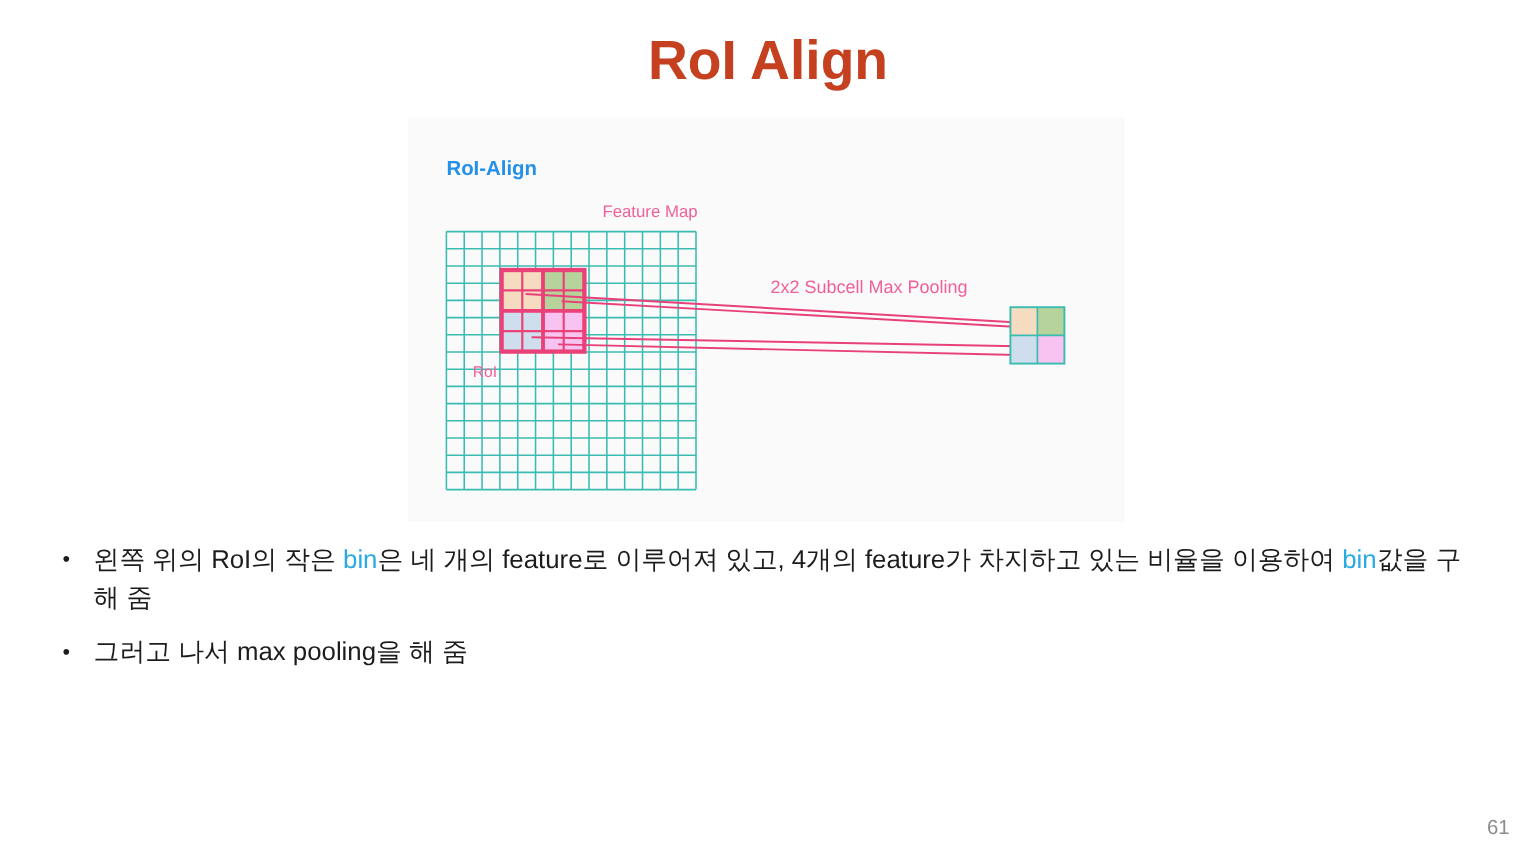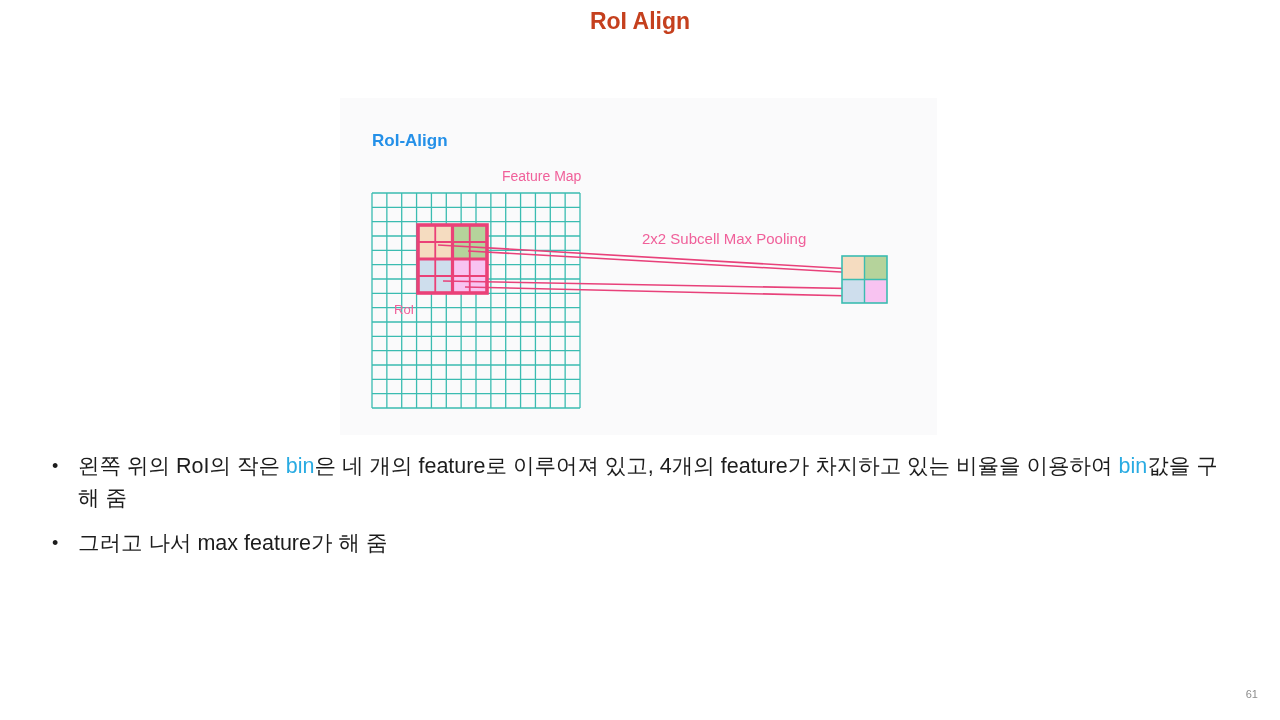--- a/index.html
+++ b/index.html
@@ -2,22 +2,22 @@
 <html style="--title: #C5401E; --body-text: #1C1C1C; --accent-blue: #29ABE2; --page-number: #8C8C8C; --diagram-bg: #FAFAFB; --grid-teal: #3BBCB1; --roi-pink: #EA4178; --arrow-pink: #E8417A; --label-blue: #2490E8; --label-pink: #F0609A; --bin-peach: #F5DCC0; --bin-green: #B5D39B; --bin-blue: #CEDEED; --bin-pink: #F8C3F1;"><head>
 <meta charset="utf-8">
 <style>
   html,body{margin:0;padding:0}
   body{
     width:1280px;height:720px;position:relative;overflow:hidden;
     background:#ffffff;
     font-family:"Liberation Sans", sans-serif;
   }
   .slide-title{
-    position:absolute;top:8px;left:0;width:100%;margin:0;
-    text-align:center;font-size:23px;font-weight:bold;
+    position:absolute;top:23px;left:0;width:100%;margin:0;
+    text-align:center;font-size:46px;font-weight:bold;
     color:var(--title,#C5401E);
   }
   .diagram-wrap{
     position:absolute;left:340px;top:98px;width:597px;height:337px;
     background:var(--diagram-bg,#FAFAFB);
   }
   svg text{font-family:"Liberation Sans", sans-serif}
   .lbl-blue{fill:var(--label-blue,#2490E8);font-size:17px;font-weight:bold}
   .lbl-pink{fill:var(--label-pink,#F0609A);font-size:14px}
   .lbl-pink.sm{font-size:13px}
@@ -28,21 +28,21 @@
   .bullet-item{
     display:flex;align-items:flex-start;
     color:var(--body-text,#1C1C1C);
     font-size:21.5px;line-height:32px;margin-bottom:13px;
   }
   .dot{flex:none;width:26px;font-size:18px}
   .btxt{flex:1 1 auto}
   .accent{color:var(--accent-blue,#29ABE2)}
   .page-number{
     position:absolute;right:22px;bottom:20px;
-    font-size:11px;color:var(--page-number,#8C8C8C);
+    font-size:17px;color:var(--page-number,#8C8C8C);
   }
 </style>
 </head>
 <body>
 
 <h1 class="slide-title">RoI Align</h1>
 
 <div class="diagram-wrap">
   <svg id="dsvg" width="597" height="337" viewBox="0 0 597 337">
     <defs>
@@ -95,17 +95,17 @@
   </svg>
 </div>
 
 <div class="bullets" id="bullets">
     <div class="bullet-item">
       <span class="dot">•</span>
       <span class="btxt"><span>왼쪽 위의 RoI의 작은 </span><span class="accent">bin</span><span>은 네 개의 feature로 이루어져 있고, 4개의 feature가 차지하고 있는 비율을 이용하여 </span><span class="accent">bin</span><span>값을 구해 줌</span></span>
     </div>
     <div class="bullet-item">
       <span class="dot">•</span>
-      <span class="btxt"><span>그러고 나서 max feature가 해 줌</span></span>
+      <span class="btxt"><span>그러고 나서 max pooling을 해 줌</span></span>
     </div>
   </div>
 
 <div class="page-number">61</div>
 
 </body></html>

